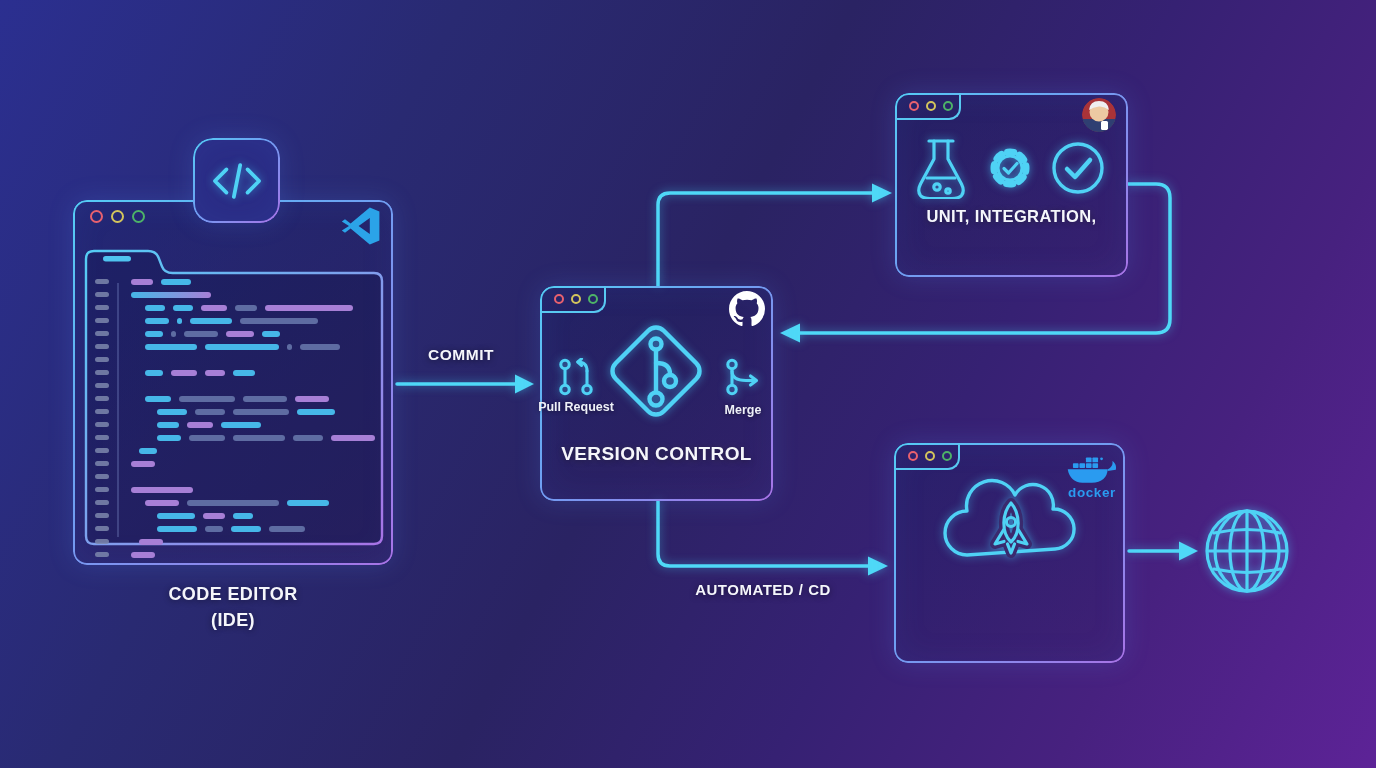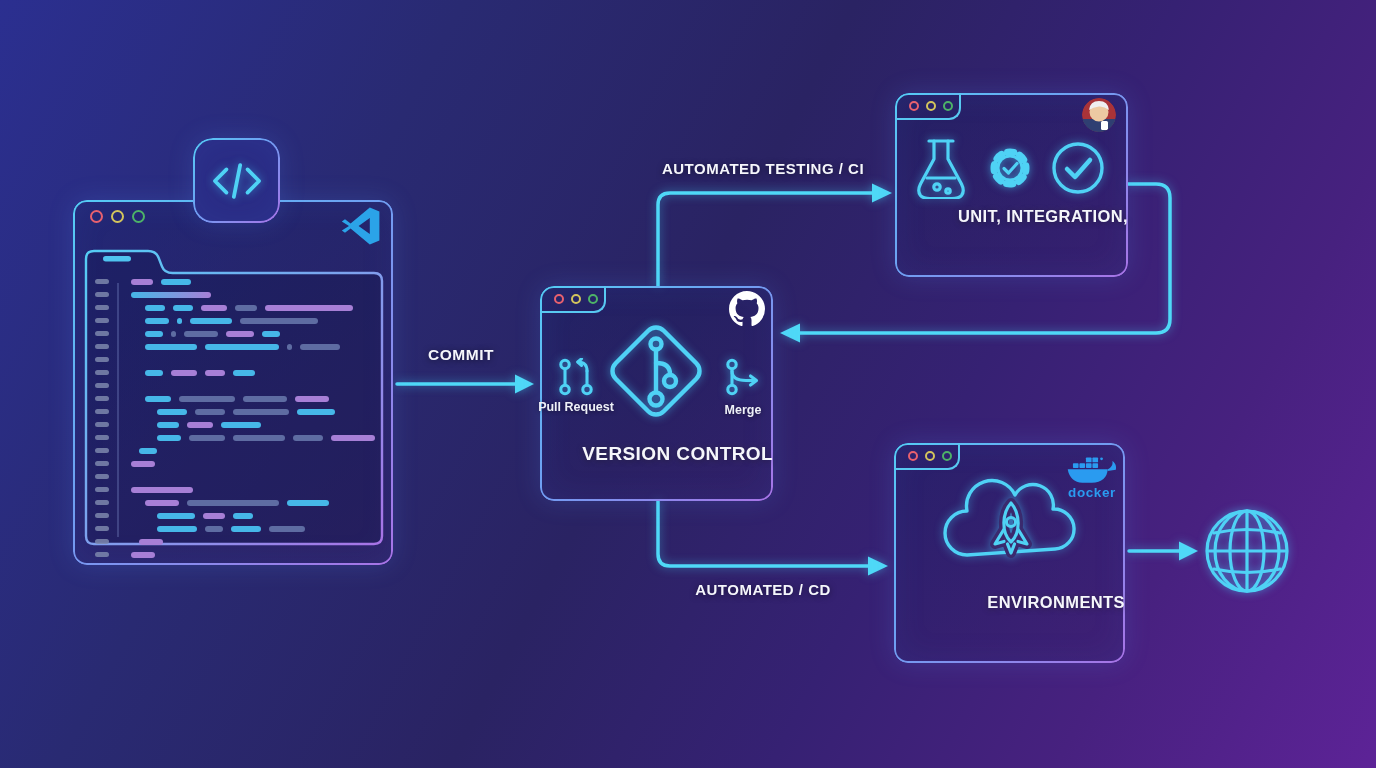--- a/index.html
+++ b/index.html
@@ -15,21 +15,21 @@
   .gb::before{content:"";position:absolute;inset:0;border-radius:inherit;padding:2.4px;
       background:linear-gradient(135deg,#54cdf5 0%,#6f9ef2 45%,#a873e6 100%);
       -webkit-mask:linear-gradient(#fff 0 0) content-box,linear-gradient(#fff 0 0);
       -webkit-mask-composite:xor;mask:linear-gradient(#fff 0 0) content-box,linear-gradient(#fff 0 0);
       mask-composite:exclude;pointer-events:none;}
   .tl-tab{position:absolute;top:0;left:0;width:66px;height:27px;
       border-right:2px solid #58c9f2;border-bottom:2px solid #58c9f2;border-bottom-right-radius:12px;
       display:flex;align-items:center;gap:7px;padding-left:14px;box-sizing:border-box;}
   .dot{width:10px;height:10px;border-radius:50%;border:2px solid;box-sizing:border-box;background:transparent;}
   .dot.big{width:13px;height:13px;}
-  .node-title{position:absolute;width:100%;text-align:right;color:#f5f6fb;font-weight:700;
+  .node-title{position:absolute;width:100%;text-align:center;color:#f5f6fb;font-weight:700;
       letter-spacing:.4px;text-shadow:0 1px 6px rgba(0,0,0,.45),0 0 12px rgba(255,255,255,.12);}
   .edge-label{position:absolute;color:#f5f6fb;font-weight:700;font-size:15px;letter-spacing:.5px;
       text-align:center;text-shadow:0 1px 6px rgba(0,0,0,.5);}
   .free-label{position:absolute;color:#f5f6fb;font-weight:700;text-align:center;letter-spacing:.4px;
       text-shadow:0 1px 6px rgba(0,0,0,.45);}
   .tool-label{position:absolute;color:#eef0f8;font-weight:700;font-size:12.5px;line-height:16px;
       text-align:center;text-shadow:0 1px 4px rgba(0,0,0,.4);}
   .wires{position:absolute;left:0;top:0;z-index:1;filter:drop-shadow(0 0 5px rgba(70,215,255,.5));}
   .nodebox{z-index:2;}
   .icon-glow{filter:drop-shadow(0 0 4px rgba(70,210,255,.55));}
@@ -55,21 +55,20 @@
     <g fill="#4fd9f7">
       <polygon points="534,384 515,374.5 515,393.5"></polygon>
       <polygon points="892,193 872,183.5 872,202.5"></polygon>
       <polygon points="780,333 800,323.5 800,342.5"></polygon>
       <polygon points="888,566 868,556.5 868,575.5"></polygon>
       <polygon points="1198,551 1179,541.5 1179,560.5"></polygon>
     </g>
   </svg>
 
   <div class="edge-label" style="left:386px;top:346px;width:150px;font-size:15.5px;">COMMIT</div>
-  <div class="edge-label" style="left:633px;top:160px;width:260px;">AUTOMATED TESTING / CI</div>
   <div class="edge-label" style="left:643px;top:581px;width:240px;">AUTOMATED / CD</div>
 
   <div class="gb nodebox" style="left:73px;top:200px;width:320px;height:365px;">
     <div class="abs" style="left:17px;top:10px;display:flex;gap:8px;">
       <span class="dot big" style="border-color:#e8616e;"></span>
       <span class="dot big" style="border-color:#d3c45c;"></span>
       <span class="dot big" style="border-color:#4db368;"></span>
     </div>
 
     <svg class="abs" style="left:268px;top:6px;" width="40" height="40" viewBox="0 0 100 100">
@@ -215,20 +214,24 @@
   </div>
 
   <div class="gb nodebox" style="left:193px;top:138px;width:87px;height:85px;border-radius:20px;background:#2a2c85;">
     <svg class="abs icon-glow" style="left:17px;top:23px;" width="54" height="40" viewBox="0 0 48 38">
       <g fill="none" stroke="#4fd2f5" stroke-width="3.6" stroke-linecap="round" stroke-linejoin="round">
         <path d="M14 8 L3 19 L14 30"></path>
           <path d="M34 8 L45 19 L34 30"></path>
           <path d="M27 4 L21 34"></path>
       </g>
     </svg>
+  </div>
+  <div class="free-label" style="left:123px;top:581px;width:220px;font-size:18px;line-height:26px;">
+    <div>CODE EDITOR</div>
+    <div>(IDE)</div>
   </div>
 
   <div class="gb nodebox" style="left:540px;top:286px;width:233px;height:215px;">
     <div class="tl-tab">
       <span class="dot" style="border-color:#e8616e;"></span>
       <span class="dot" style="border-color:#d3c45c;"></span>
       <span class="dot" style="border-color:#4db368;"></span>
     </div>
 
     <svg class="abs" style="left:189px;top:5px;" width="36" height="36" viewBox="0 0 16 16">
@@ -358,21 +361,20 @@
         <g fill="none" stroke="#4fd2f5" stroke-width="3.2" stroke-linecap="round" stroke-linejoin="round">
           <path d="M0 -30 C9 -20 10 0 0 9 C-10 0 -9 -20 0 -30 Z"></path>
           <circle cx="0" cy="-11" r="4.5"></circle>
           <path d="M-7.5 -3 L-16 11 L-7 8.5"></path>
             <path d="M7.5 -3 L16 11 L7 8.5"></path>
           <path d="M-3.5 11 L0 20 L3.5 11"></path>
         </g>
       </g>
     </svg>
     <div class="node-title" style="top:147px;font-size:16.5px;line-height:24px;">
-      <div>ENVIRONMENTS</div>
     </div>
   </div>
 
   <svg class="abs icon-glow nodebox" style="left:1199px;top:503px;" width="96" height="96" viewBox="0 0 96 96">
     <g fill="none" stroke="#4fd2f5" stroke-width="3.2" stroke-linecap="round">
       <circle cx="48" cy="48" r="40"></circle>
       <ellipse cx="48" cy="48" rx="17" ry="40"></ellipse>
       <ellipse cx="48" cy="48" rx="32" ry="40"></ellipse>
       <path d="M48 8 V88"></path>
       <path d="M8.5 48 H87.5"></path>

